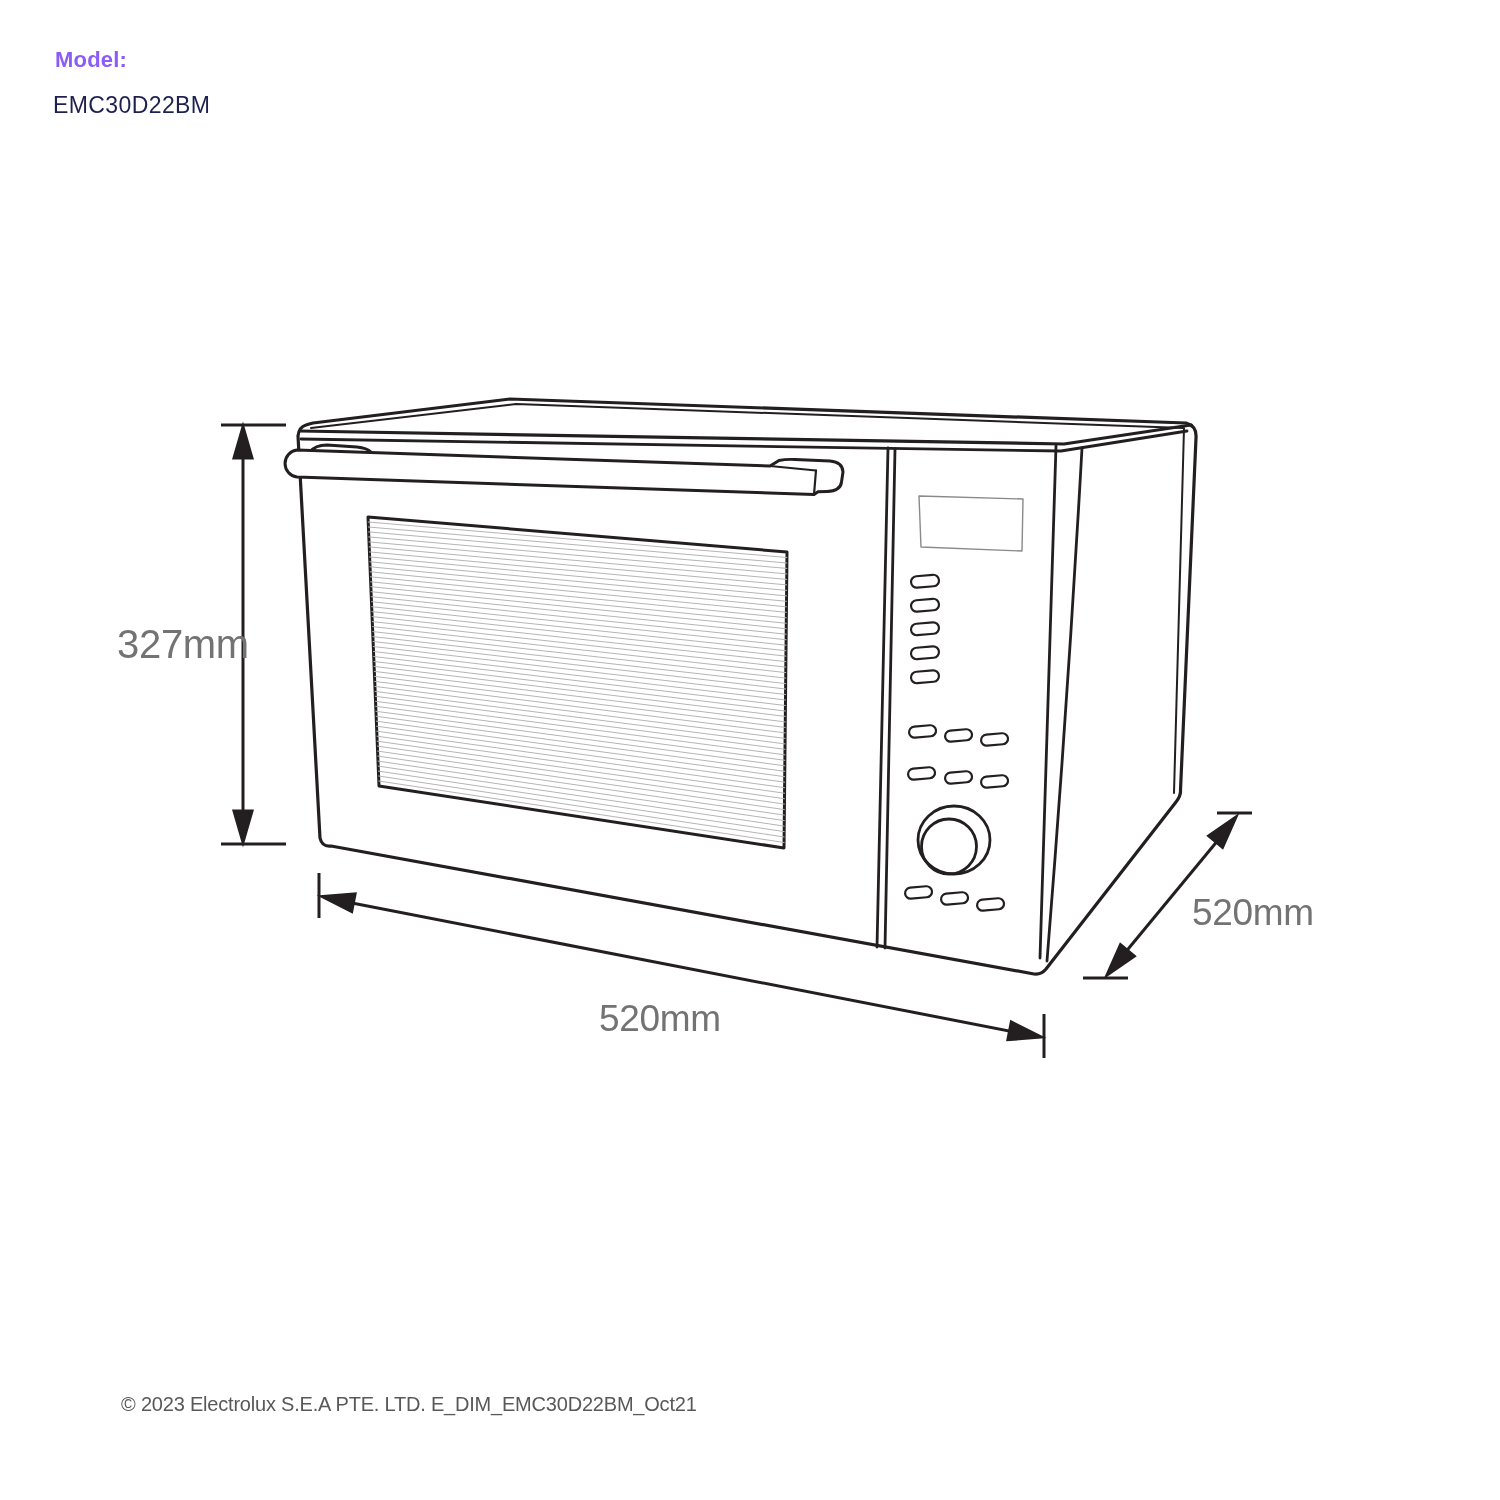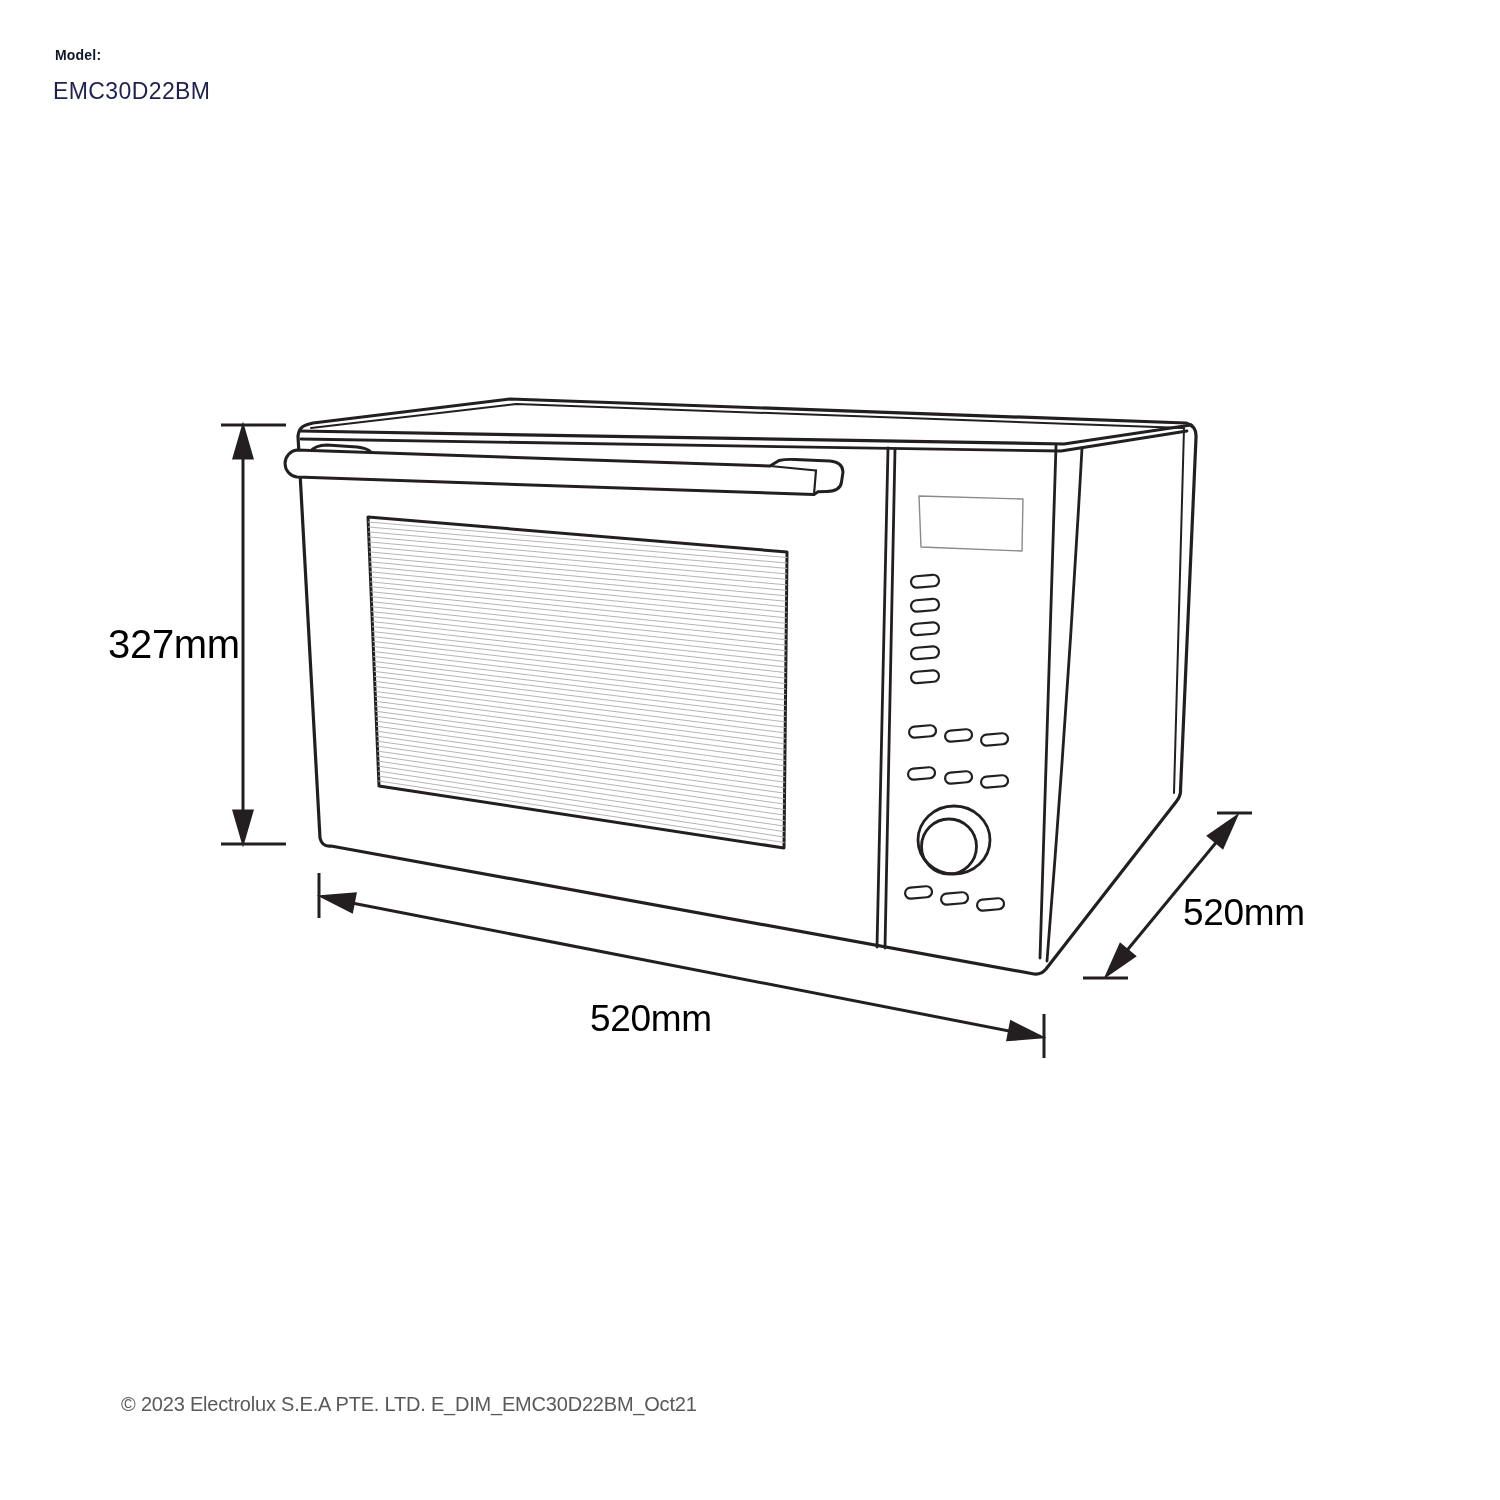--- a/index.html
+++ b/index.html
@@ -4,27 +4,27 @@
 <style>
   html,body{margin:0;padding:0;}
   body{
     width:1500px;height:1500px;position:relative;background:#ffffff;
     font-family:"Liberation Sans", sans-serif;
     -webkit-font-smoothing:antialiased;
   }
   .abs{position:absolute;}
   #diagram-svg{position:absolute;left:0;top:0;}
   .model-label{
-    left:55px;top:47px;font-size:14px;font-weight:bold;color:#0f172a;letter-spacing:.2px;
+    left:55px;top:47px;font-size:22px;font-weight:bold;color:#8b5cf6;letter-spacing:.2px;
   }
   .model-number{
-    left:53px;top:78px;font-size:23px;color:#1e2150;letter-spacing:.4px;
+    left:53px;top:92px;font-size:23px;color:#1e2150;letter-spacing:.4px;
   }
   .dim-label{
-    font-size:37px;color:#000000;letter-spacing:-0.3px;white-space:nowrap;
+    font-size:37px;color:#737373;letter-spacing:-0.3px;white-space:nowrap;margin-left:9px;
   }
   .dim-height{left:108px;top:622px;font-size:40px;}
   .dim-width{left:590px;top:998px;}
   .dim-depth{left:1183px;top:892px;}
   .footer-text{
     left:121px;top:1393px;font-size:20px;color:#58595b;letter-spacing:-0.2px;white-space:nowrap;
   }
 </style>
 </head>
 <body>

